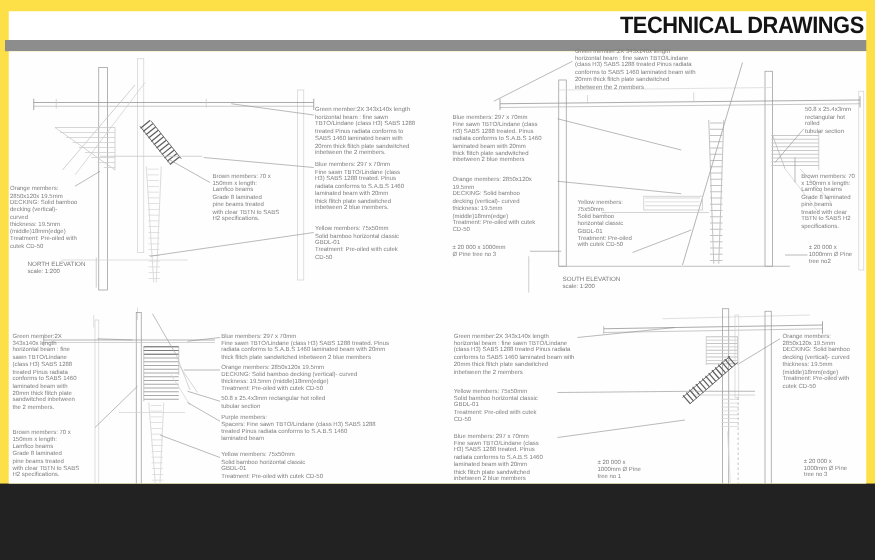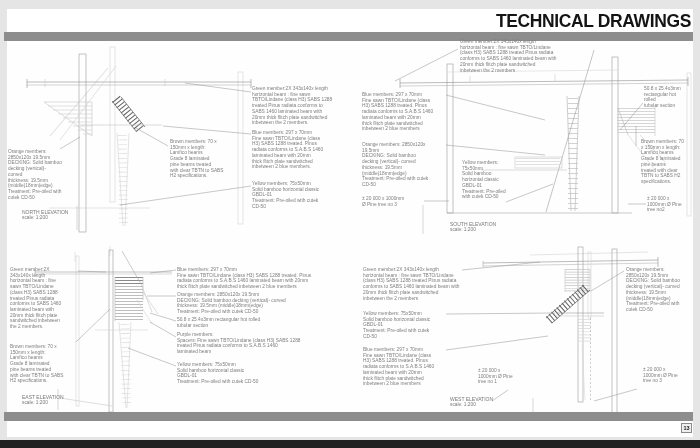--- a/index.html
+++ b/index.html
@@ -1,16 +1,16 @@
 <!DOCTYPE html>
 <html><head>
 <meta charset="utf-8">
 <style>
   html,body{margin:0;padding:0;background:#222;}
-  .page{position:relative;width:700px;height:440px;background:#e5e5e5;overflow:hidden;
+  .page{position:relative;width:700px;height:387px;background:#fde047;overflow:hidden;
         font-family:"Liberation Sans",sans-serif;}
   .header-band{position:absolute;left:7px;top:9px;width:686px;height:23px;background:#ffffff;}
   .page-title{position:absolute;right:9px;top:10px;font-size:19px;font-weight:bold;color:#141414;
         letter-spacing:-0.4px;transform:scaleX(.92);transform-origin:right center;white-space:nowrap;}
   .graybar{position:absolute;left:4px;width:689px;height:9px;background:#8d8d8d;}
   .bar-top{top:32px;} .bar-bottom{top:412px;}
   .content{position:absolute;left:7px;top:41px;width:686px;height:371px;background:#fefefe;}
   .footer-band{position:absolute;left:7px;top:421px;width:686px;height:16px;background:#ffffff;}
   .page-number{position:absolute;left:681px;top:423px;width:9px;height:8px;border:1px solid #8a8a8a;
         background:#efefef;font-size:5.5px;line-height:8px;text-align:center;color:#222;font-weight:bold;}

